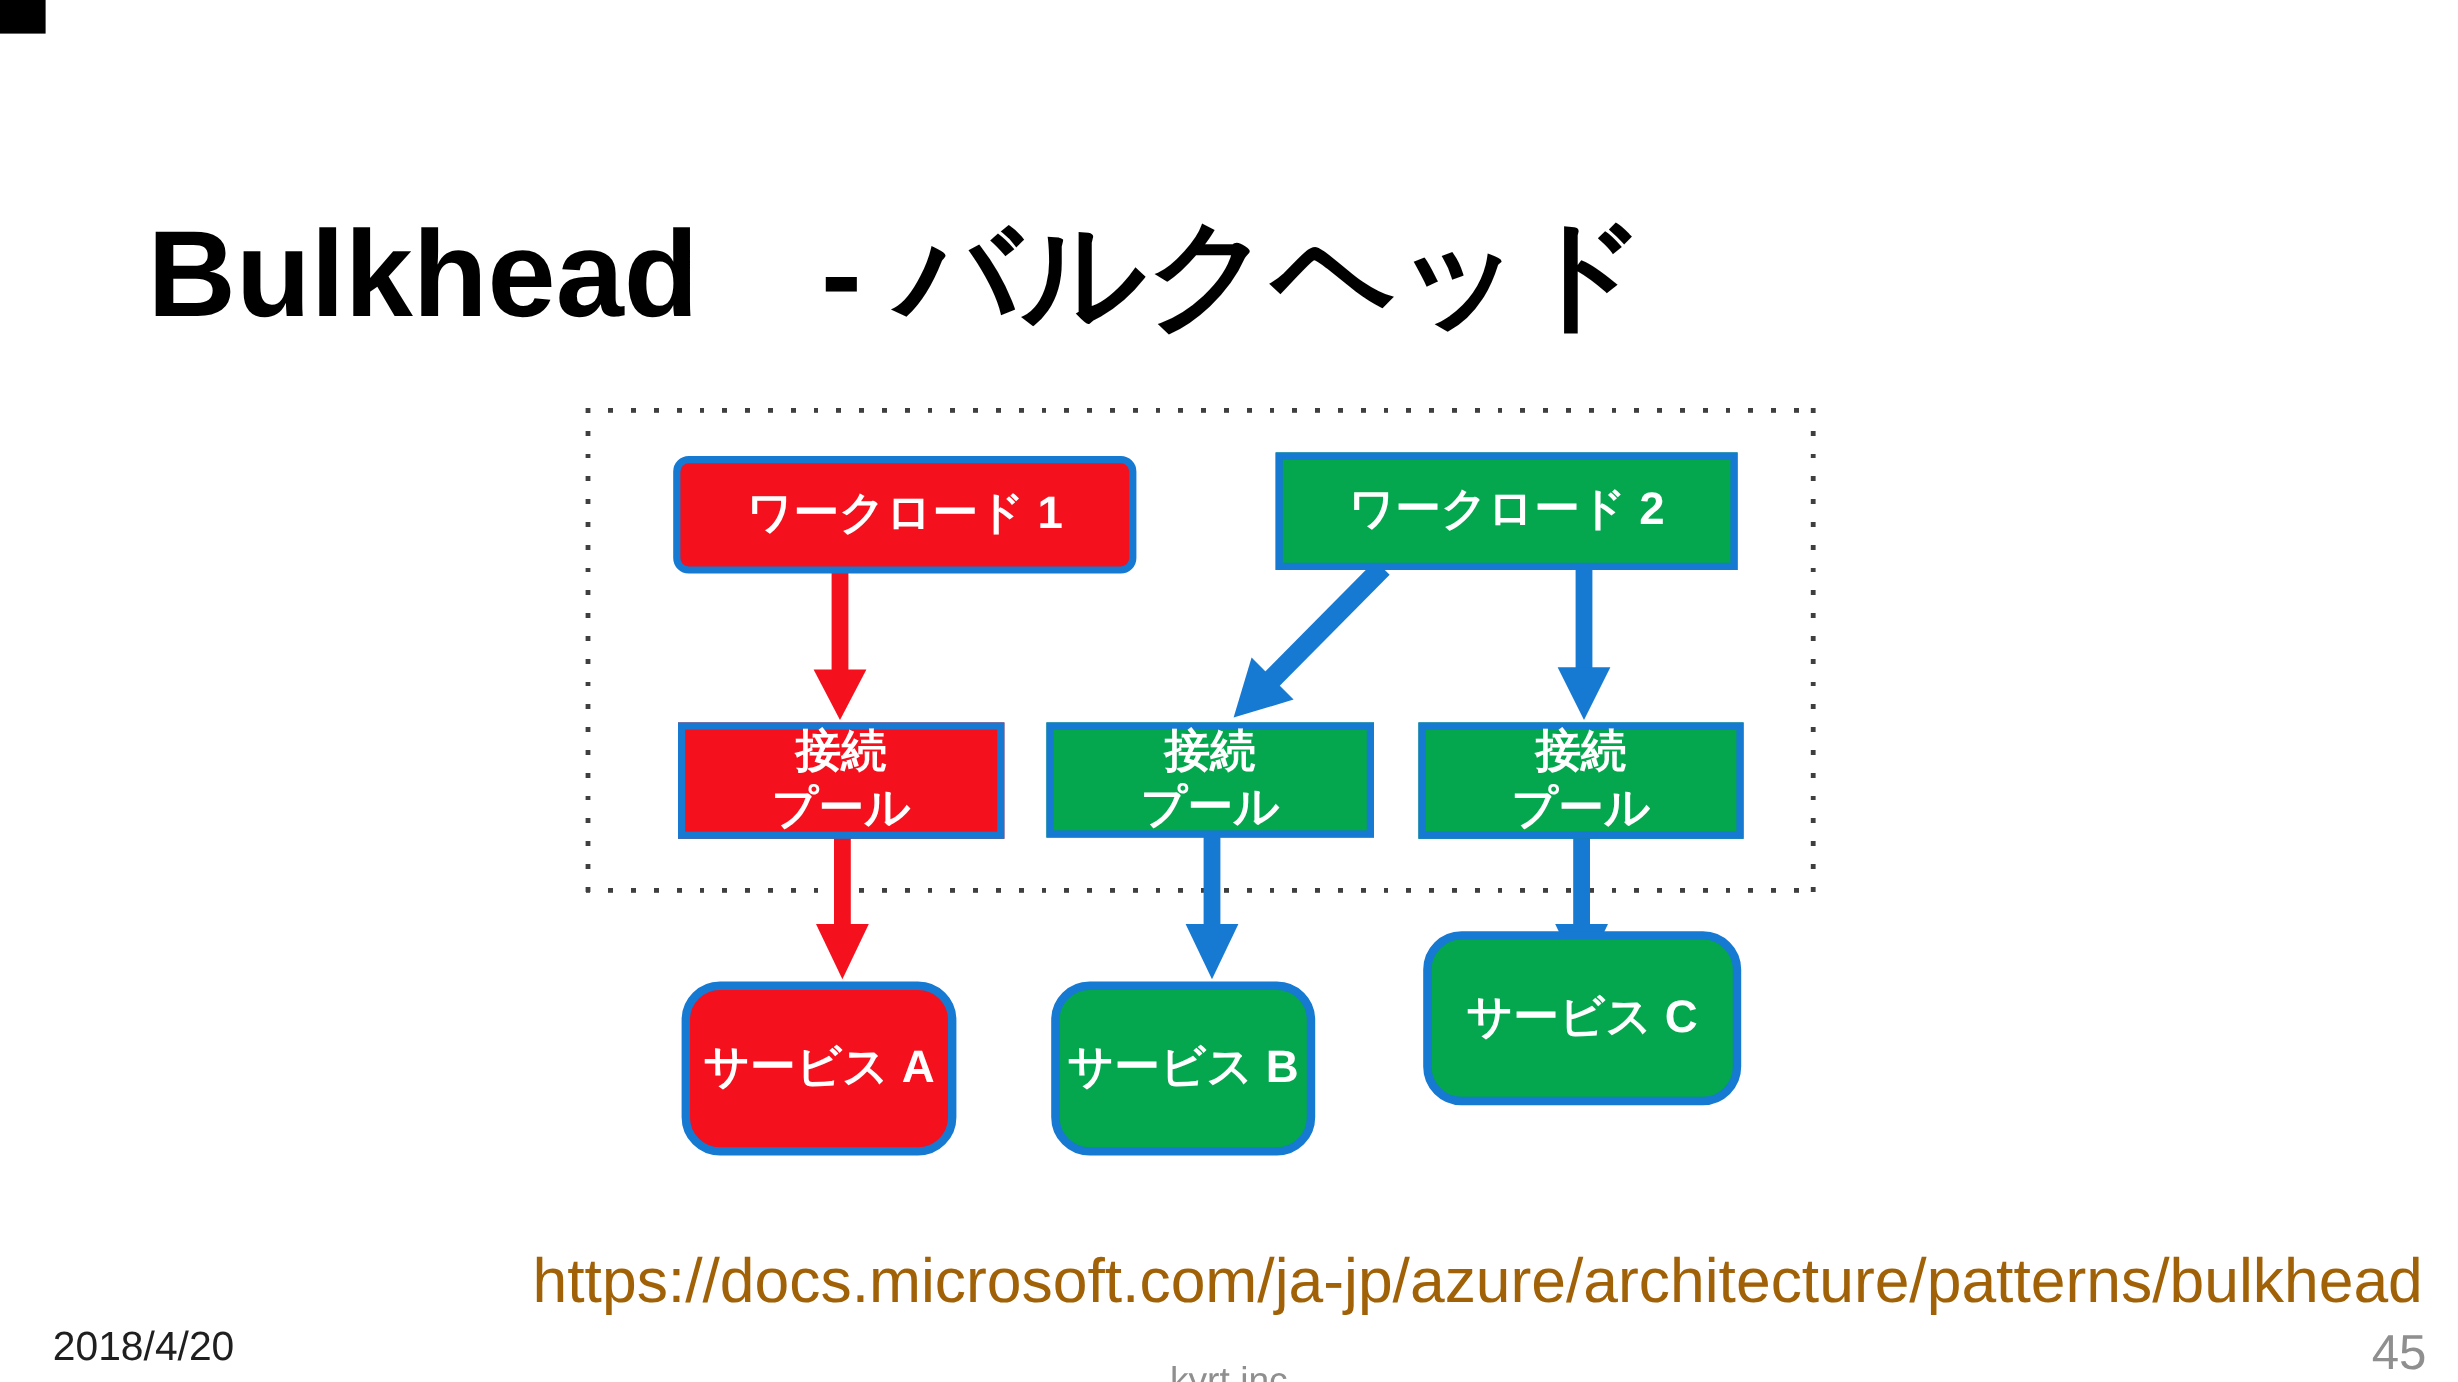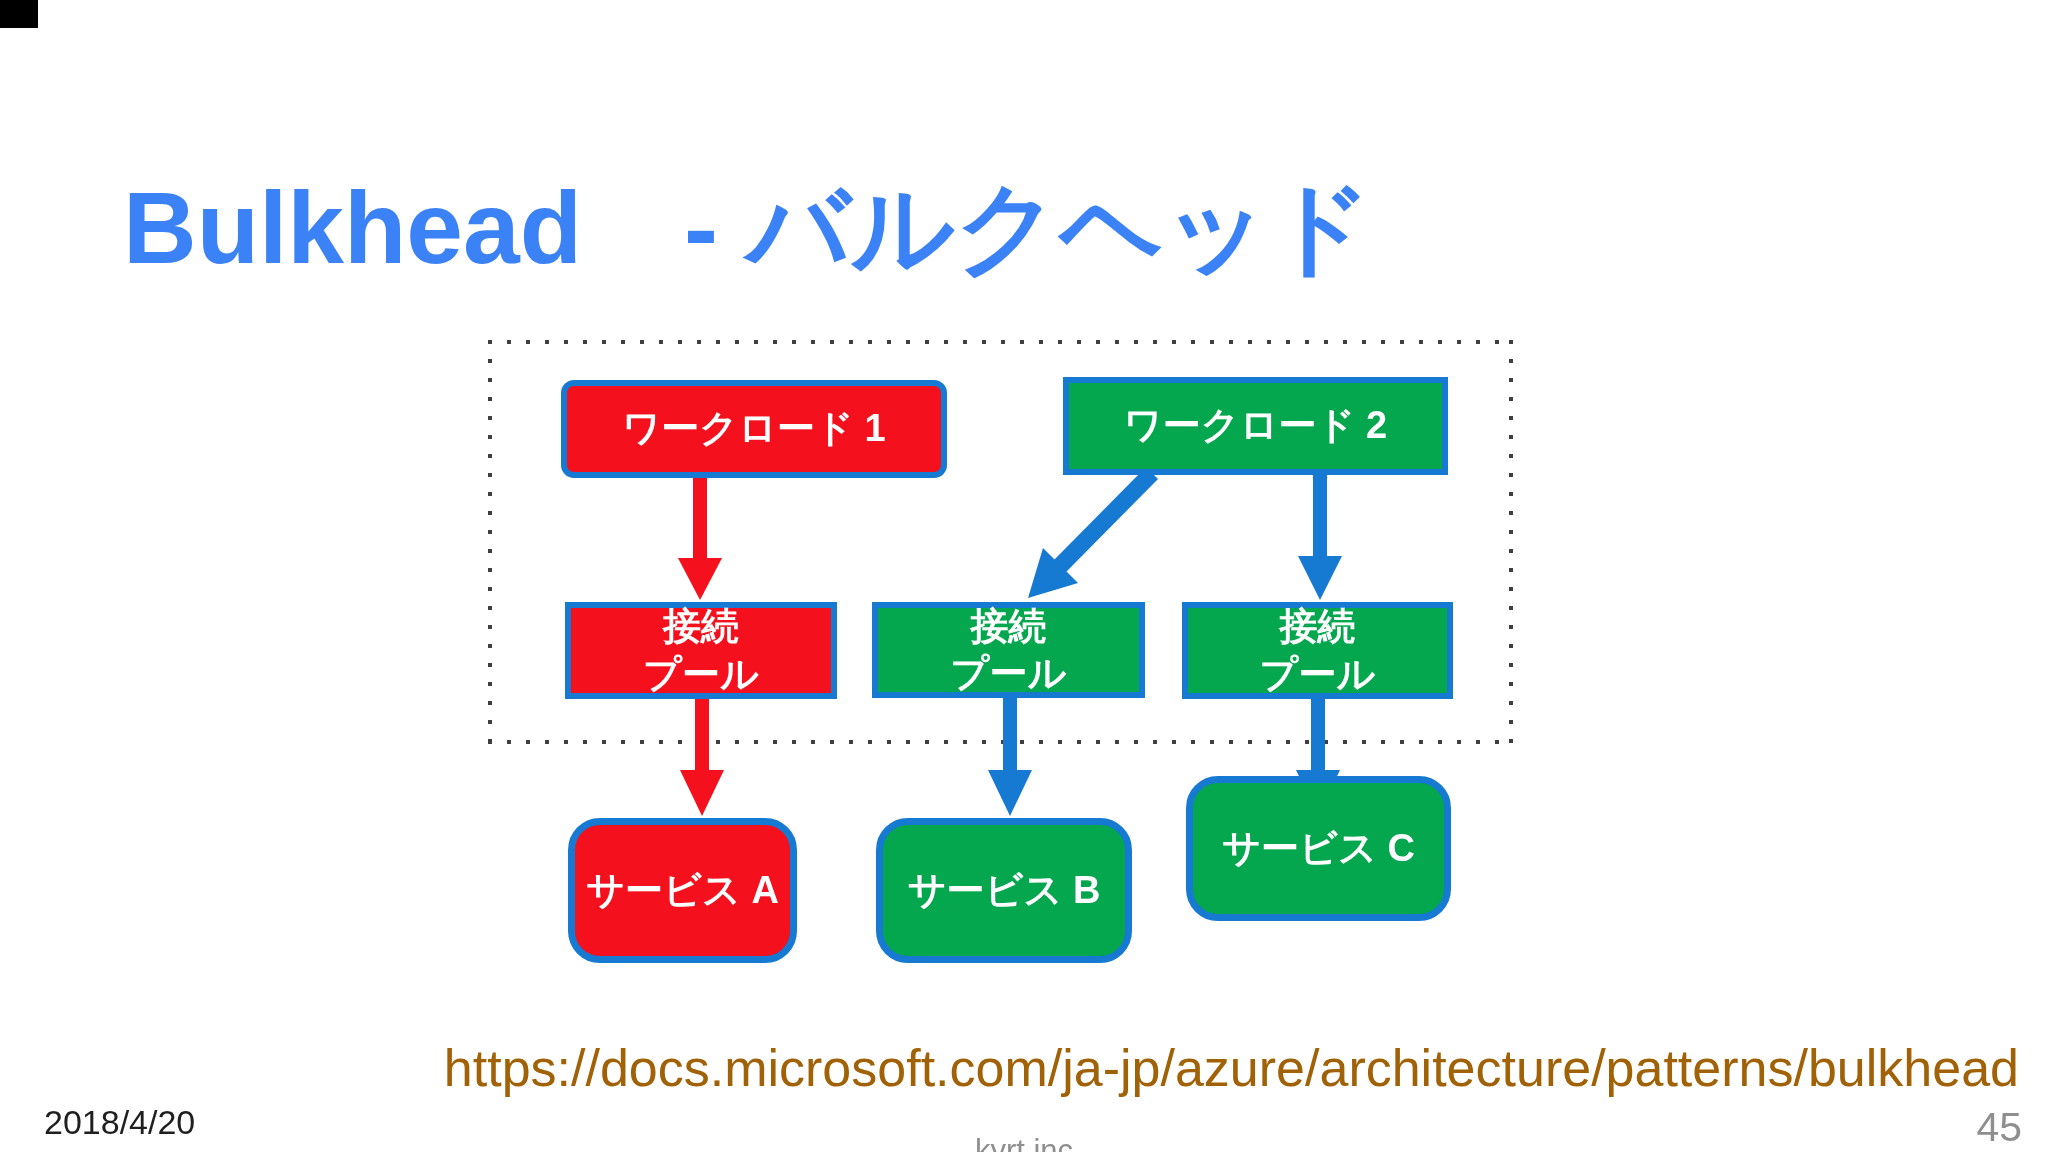--- a/index.html
+++ b/index.html
@@ -19,21 +19,21 @@
     width: 38px; height: 28px;
     background: #000000;
   }
 
   .slide-title {
     position: absolute;
     left: 123px;
     top: 104px;
     font-size: 102px;
     line-height: 1.1;
-    color: #3b82f6;
+    color: #000000;
     letter-spacing: 0px;
     white-space: pre;
   }
 
   
   .boundary {
     position: absolute;
     left: 488px; top: 340px;
     width: 1025px; height: 404px;
   }
@@ -69,21 +69,21 @@
   .node[data-color="red"]   { background: var(--red); }
   .node[data-color="green"] { background: var(--green); }
   .node.rounded { border-radius: 32px; border-width: 7px; }
 
   #node-workload1 { left: 561px;  top: 380px; width: 386px; height: 98px; border-radius: 13px; }
   #node-workload2 { left: 1063px; top: 377px; width: 385px; height: 98px; }
   #node-pool-a    { left: 565px;  top: 602px; width: 272px; height: 97px; }
   #node-pool-b    { left: 872px;  top: 602px; width: 273px; height: 96px; }
   #node-pool-c    { left: 1182px; top: 602px; width: 271px; height: 97px; }
   #node-service-a { left: 568px;  top: 818px; width: 229px; height: 145px; }
-  #node-service-b { left: 876px;  top: 818px; width: 256px; height: 145px; }
+  #node-service-b { left: 876px;  top: 818px; width: 220px; height: 145px; }
   #node-service-c { left: 1186px; top: 776px; width: 265px; height: 145px; }
 
   .arrow-layer {
     position: absolute;
     left: 0; top: 0;
     width: 2048px; height: 1152px;
     pointer-events: none;
   }
   .arrow-red  line    { stroke: var(--red);  }
   .arrow-red  polygon { fill:   var(--red);  }

